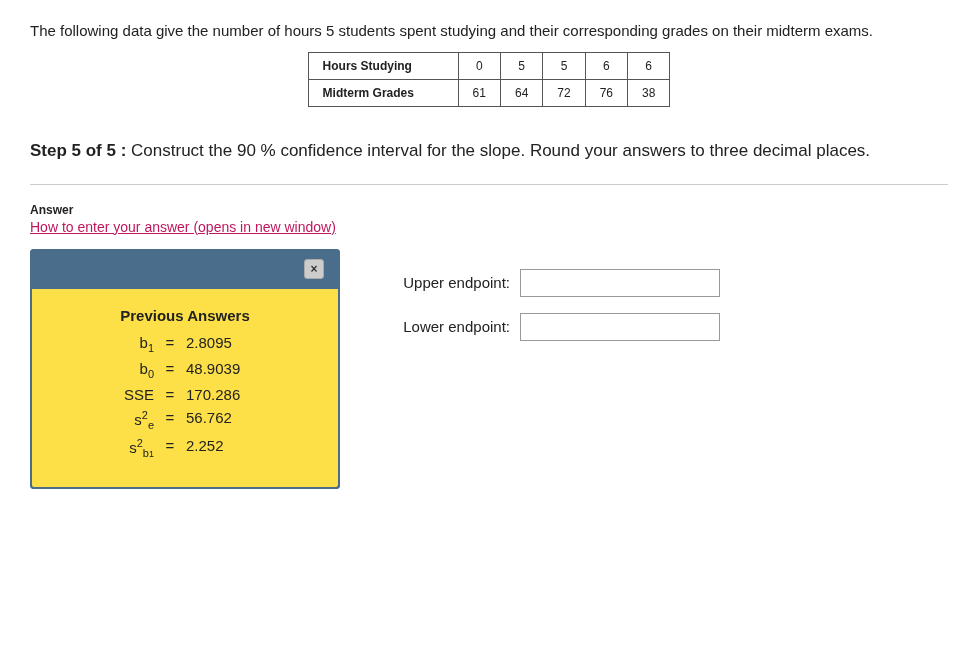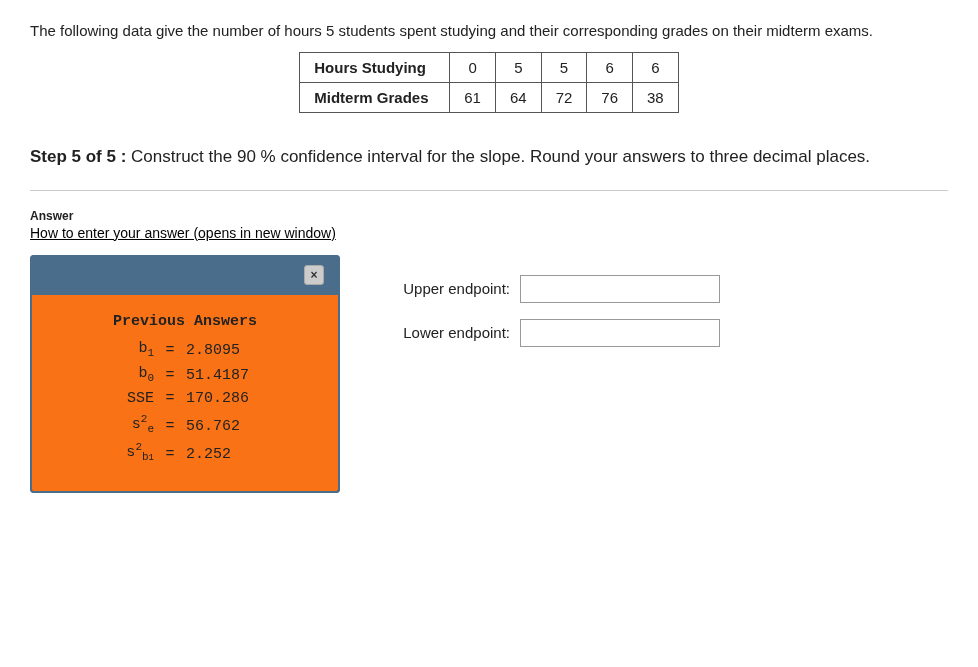--- a/index.html
+++ b/index.html
@@ -23,21 +23,21 @@
     }
 
     .data-table-wrapper {
       display: flex;
       justify-content: center;
       margin-bottom: 30px;
     }
 
     .data-table {
       border-collapse: collapse;
-      font-size: 15px;
+      font-size: 12px;
     }
 
     .data-table th, .data-table td {
       border: 1px solid #555;
       padding: 6px 14px;
       text-align: center;
     }
 
     .data-table th {
       font-weight: bold;
@@ -67,21 +67,21 @@
     }
 
     .answer-section-title {
       font-weight: bold;
       font-size: 12px;
       margin-bottom: 2px;
     }
 
     .answer-how-to {
       font-size: 14px;
-      color: #000000;
+      color: #be185d;
       text-decoration: underline;
       cursor: pointer;
       margin-bottom: 14px;
     }
 
     .answer-area {
       display: flex;
       align-items: flex-start;
       gap: 40px;
     }
@@ -111,39 +111,38 @@
       display: flex;
       align-items: center;
       justify-content: center;
       font-size: 12px;
       cursor: pointer;
       color: #333;
       font-weight: bold;
     }
 
     .prev-content {
-      background: #f97316;
+      background: #fde047;
       border: 2px solid #4a6d8c;
       border-top: none;
       border-radius: 0 0 4px 4px;
       padding: 18px 31px 22px;
-      font-family: Liberation Mono, monospace;
     }
 
     .prev-title {
       font-weight: bold;
       font-size: 15px;
       text-align: center;
       margin-bottom: 10px;
     }
 
     .prev-row {
       display: flex;
       justify-content: center;
-      align-items: flex-end;
+      align-items: flex-start;
       font-size: 15px;
       margin-bottom: 6px;
       gap: 6px;
     }
 
     .prev-row .var {
       width: 50px;
       text-align: right;
     }
 
@@ -250,21 +249,21 @@
 
           <div class="prev-row">
             <span class="var">b<span class="sub">1</span></span>
             <span class="eq">=</span>
             <span class="val">2.8095</span>
           </div>
 
           <div class="prev-row">
             <span class="var">b<span class="sub">0</span></span>
             <span class="eq">=</span>
-            <span class="val">51.4187</span>
+            <span class="val">48.9039</span>
           </div>
 
           <div class="prev-row">
             <span class="var">SSE</span>
             <span class="eq">=</span>
             <span class="val">170.286</span>
           </div>
 
           <div class="prev-row">
             <span class="var">s<span class="sup2">2</span><span class="sub">e</span></span>

